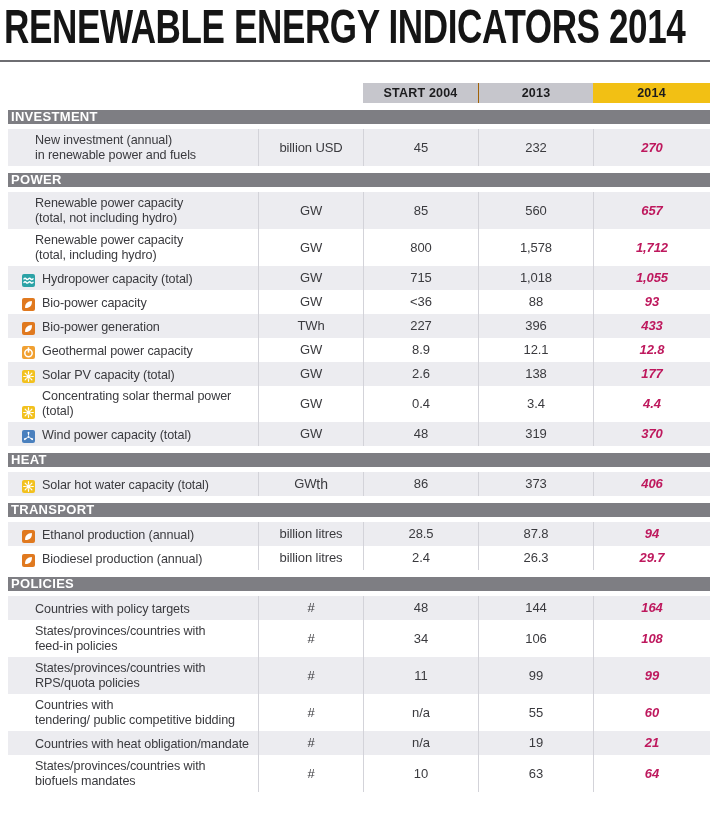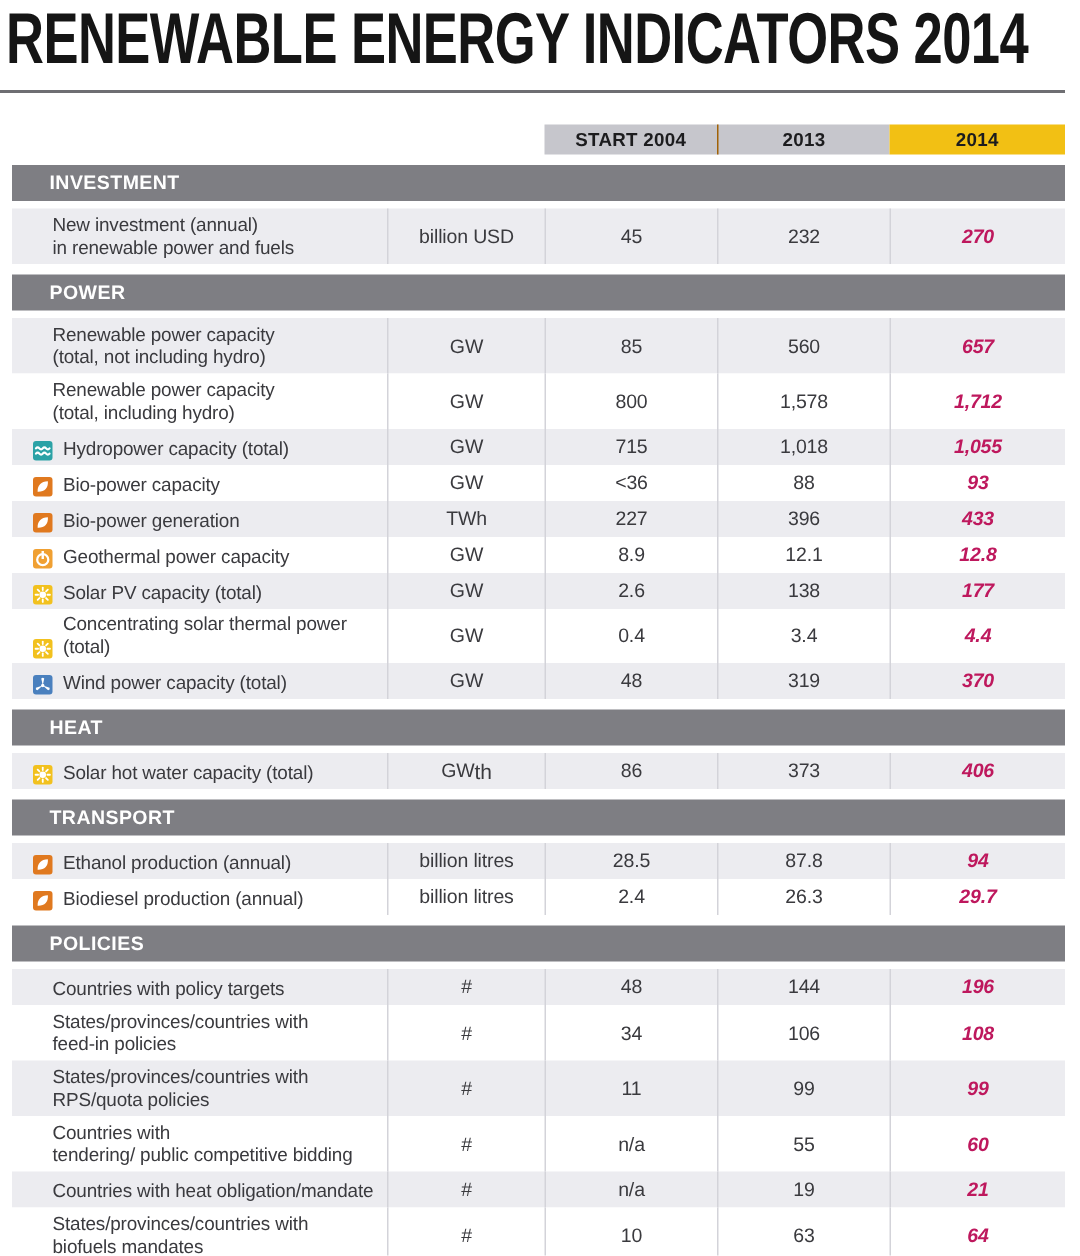--- a/index.html
+++ b/index.html
@@ -52,27 +52,27 @@
     display: flex; align-items: center; justify-content: center;
     font-size: 12.5px; font-weight: 700; color: #1c1c1e;
     letter-spacing: 0.2px;
   }
   .col-head.mid { border-left: 1px solid #a16207; }
   .col-head.accent { background: var(--accent); border-left: none; }
 
   
   .section-bar {
     margin: 7px 0 5px 0;
-    height: 24px;
+    height: 14px;
     background: var(--section-bg);
     color: #ffffff;
     font-size: 13px; font-weight: 700;
     letter-spacing: 0.3px;
     display: flex; align-items: center;
-    padding-left: 25px;
+    padding-left: 3px;
   }
 
   
   .row {
     display: grid;
     grid-template-columns: 250px 105px 115px 115px 117px;
     background: #ffffff;
   }
   .row.alt { background: var(--row-alt); }
   .row.single { min-height: 24px; }
@@ -330,21 +330,21 @@
         <div class="cell val final">29.7</div>
       </div>
       <div class="section-bar">POLICIES</div>
       <div class="row single alt">
         <div class="cell label">
           <span class="label-text no-icon">Countries with policy targets</span>
         </div>
         <div class="cell unit">#</div>
         <div class="cell val">48</div>
         <div class="cell val">144</div>
-        <div class="cell val final">196</div>
+        <div class="cell val final">164</div>
       </div>
       <div class="row double">
         <div class="cell label">
           <span class="label-text no-icon">States/provinces/countries with<br>feed-in policies</span>
         </div>
         <div class="cell unit">#</div>
         <div class="cell val">34</div>
         <div class="cell val">106</div>
         <div class="cell val final">108</div>
       </div>

